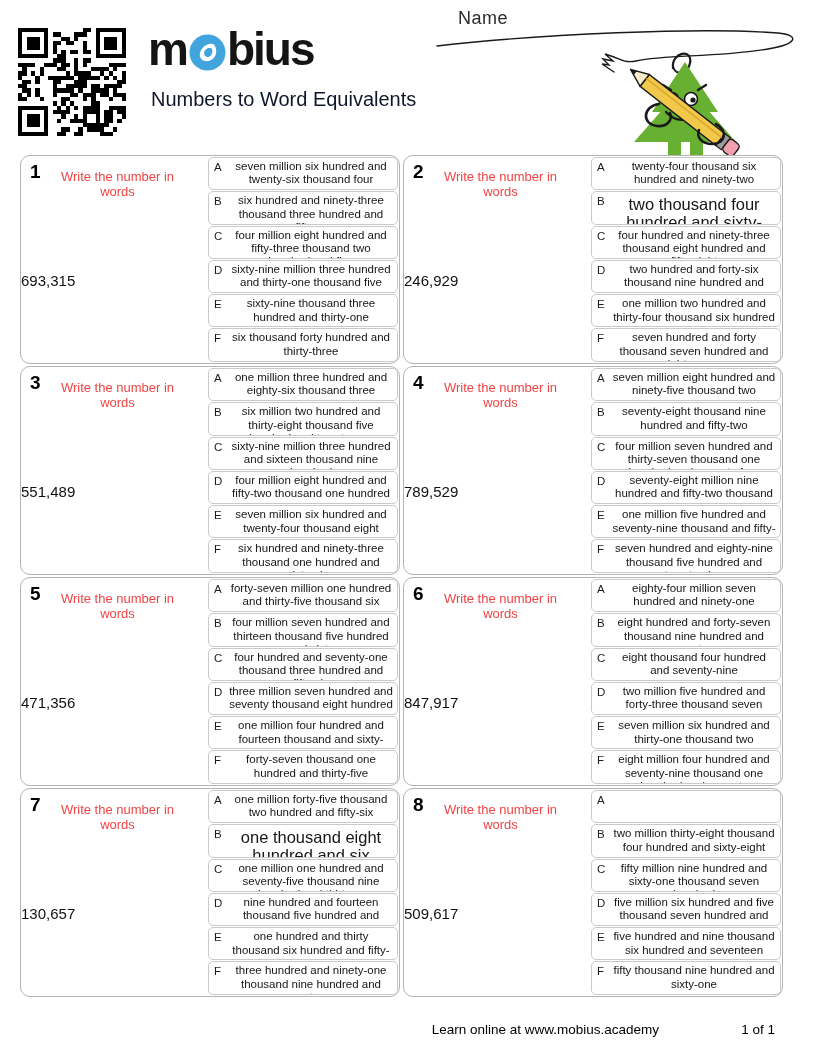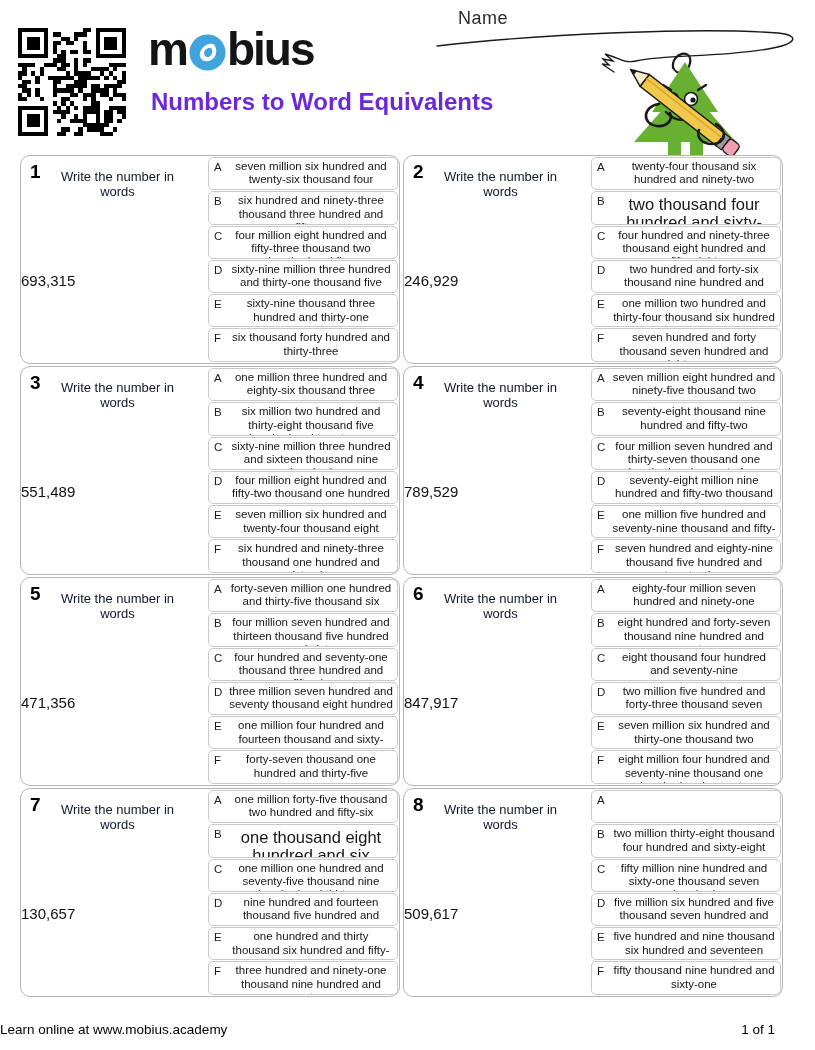--- a/index.html
+++ b/index.html
@@ -8,45 +8,45 @@
     width:815px; height:1050px; position:relative;
     font-family:"Liberation Sans", sans-serif; color:#111;
     overflow:hidden;
   }
 
   
   .qr { position:absolute; left:18px; top:28px; width:108px; height:108px; }
   .logo { position:absolute; left:148px; top:22px; font-size:46px; font-weight:bold;
           letter-spacing:-2px; color:#141414; display:flex; align-items:center; }
   .logo .o-icon { width:37px; height:37px; margin:6px 1px 0 2px; }
-  .worksheet-title { position:absolute; left:151px; top:88px; font-size:24px; font-weight:bold; color:#6d28d9; }
+  .worksheet-title { position:absolute; left:151px; top:88px; font-size:20px; font-weight:normal; color:#0f172a; }
   .name-label { position:absolute; left:458px; top:8px; font-size:18px; color:#2b2b2b; letter-spacing:.5px; }
   .header-art { position:absolute; left:0; top:0; width:815px; height:160px; pointer-events:none; }
 
   
   .grid { position:absolute; left:20px; top:155px; width:764px;
           display:grid; grid-template-columns:380px 380px; grid-auto-rows:209px; gap:2px 3px; }
   .qcell { border:1.5px solid #b4b4b4; border-radius:10px; background:#fff;
            display:flex; overflow:hidden; }
   .qleft { width:187px; position:relative; flex:none; }
   .qnum { position:absolute; left:9px; top:5px; font-size:19px; font-weight:bold; color:#000; }
-  .qprompt { margin:13px 24px 0 30px; text-align:center; font-size:13px; line-height:15px; color:#0f172a; }
+  .qprompt { margin:13px 24px 0 30px; text-align:center; font-size:13px; line-height:15px; color:#ef4444; }
   .qvalue { position:absolute; left:0; top:116px; width:100%; font-size:15px; color:#101010; }
   .opts { flex:1; display:flex; flex-direction:column; gap:1px; padding:1px 1px 1px 0; }
   .opt { flex:none; height:33.3px; border:1px solid #c9c9c9; border-radius:5px; background:#fff;
          display:flex; overflow:hidden; padding:2px 3px 0 5px; }
   .opt .letter { width:14px; flex:none; font-size:11.5px; line-height:13px; padding-top:1px; color:#1c1c1c; }
   .opt .text { flex:1; text-align:center; font-size:11.5px; line-height:13.4px; color:#161616; padding:0 1px; }
   .opt.large .text { font-size:16.5px; line-height:18px; padding-top:1px; }
 
   
   .footer { position:absolute; left:0; top:1022px; width:815px; font-size:13.5px; }
   .foot-left { position:absolute; left:28px; top:0; color:#0000cc;margin-top:39px; }
   .foot-left a { color:#0000cc; text-decoration:underline; cursor:pointer; }
-  .foot-center { position:absolute; left:0; width:659px; text-align:left; color:#000; }
+  .foot-center { position:absolute; left:0; width:659px; text-align:right; color:#000; }
   .foot-right { position:absolute; right:40px; top:0; color:#000; }
 </style>
 </head>
 <body>
 
 <svg class="qr" id="qr-svg" viewBox="0 0 25 25" shape-rendering="crispEdges">
     <rect width="25" height="25" fill="#fff"></rect>
     <rect x="15" y="0" width="1" height="1" fill="#000"></rect>
     <rect x="16" y="0" width="1" height="1" fill="#000"></rect>
     <rect x="8" y="1" width="1" height="1" fill="#000"></rect>

